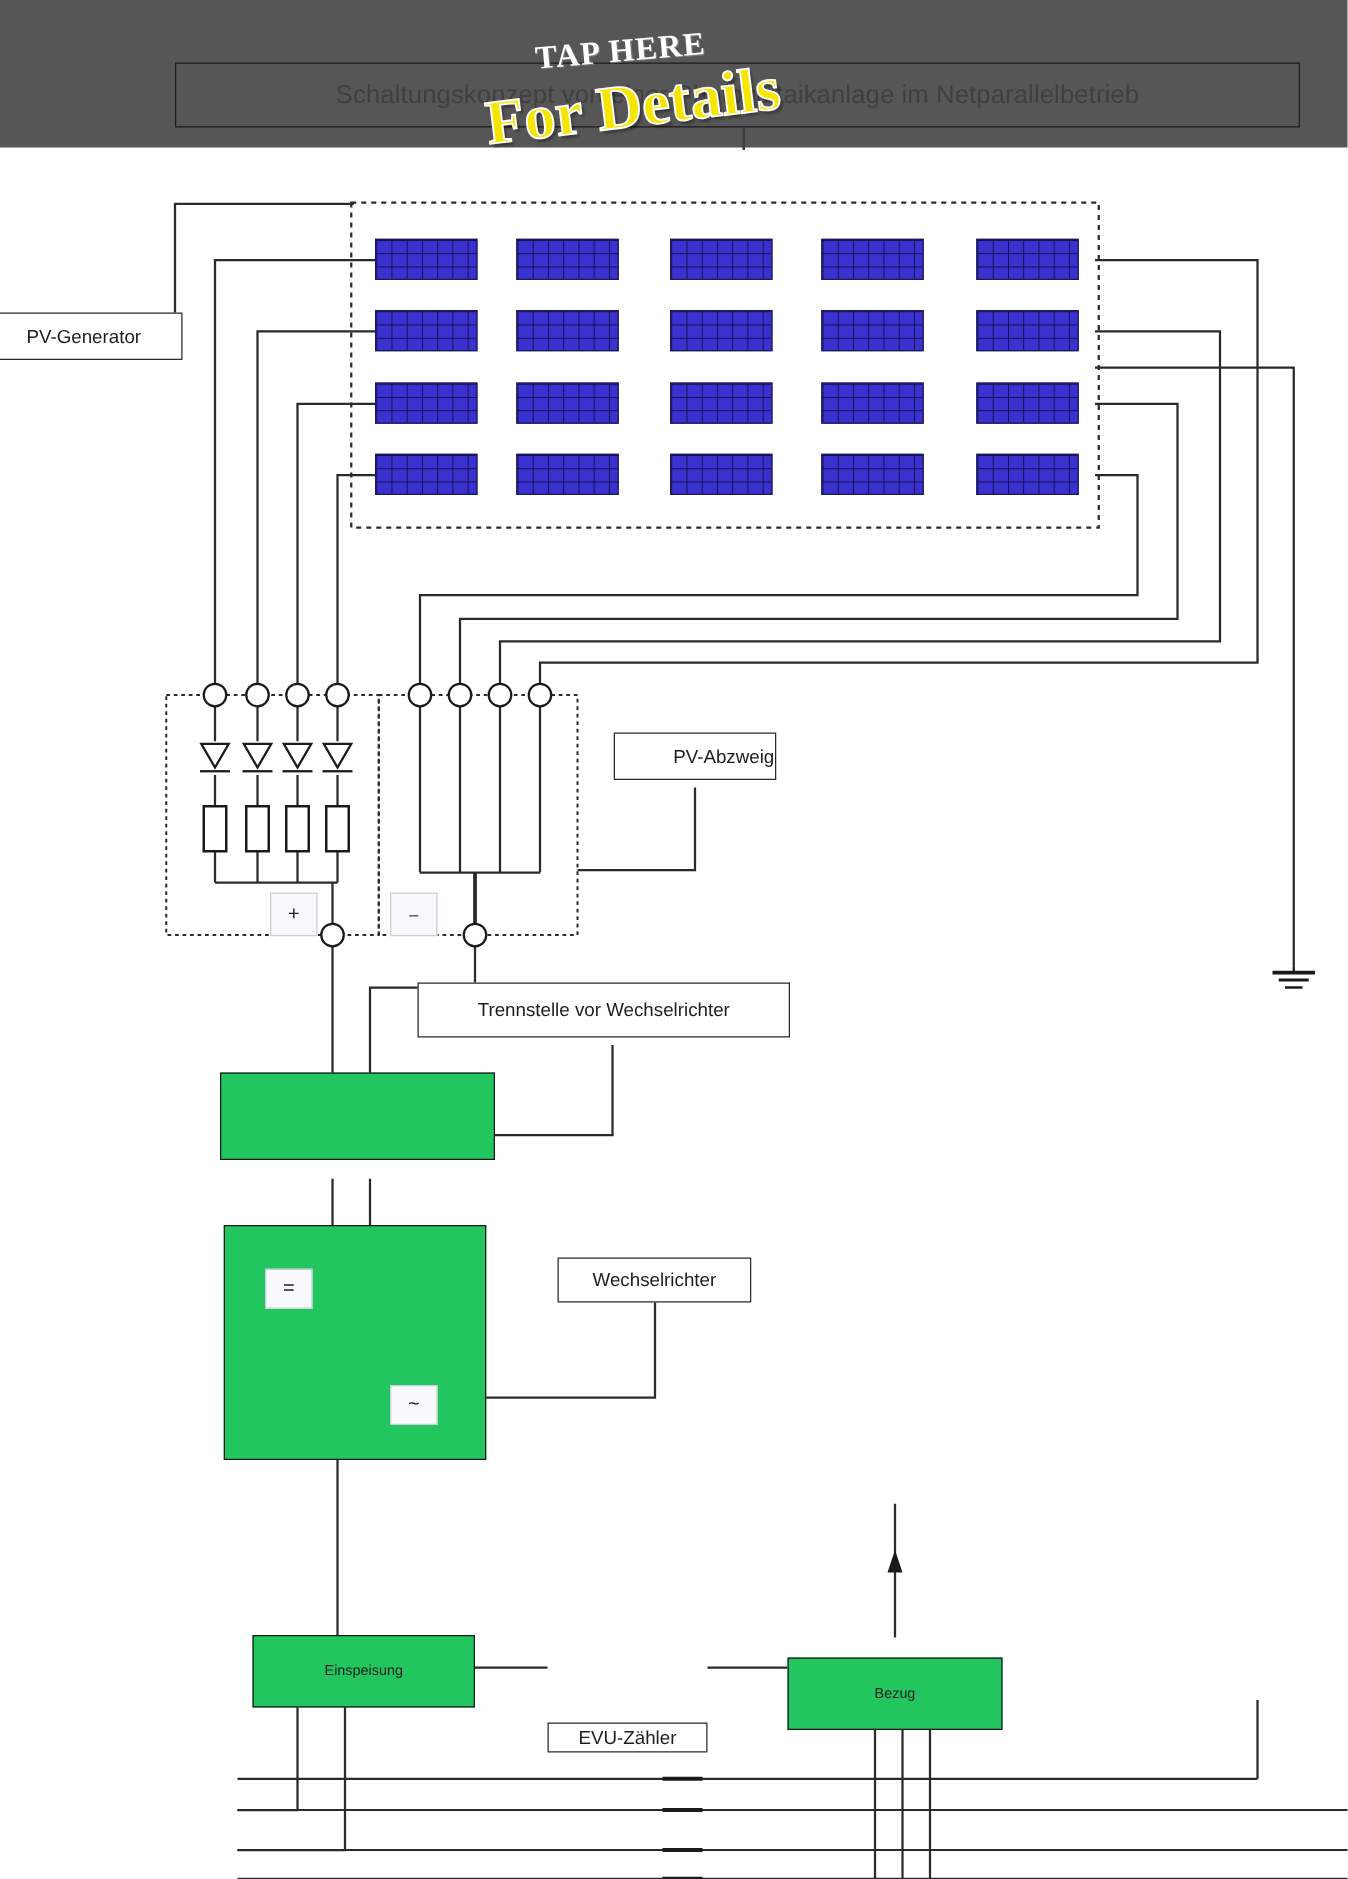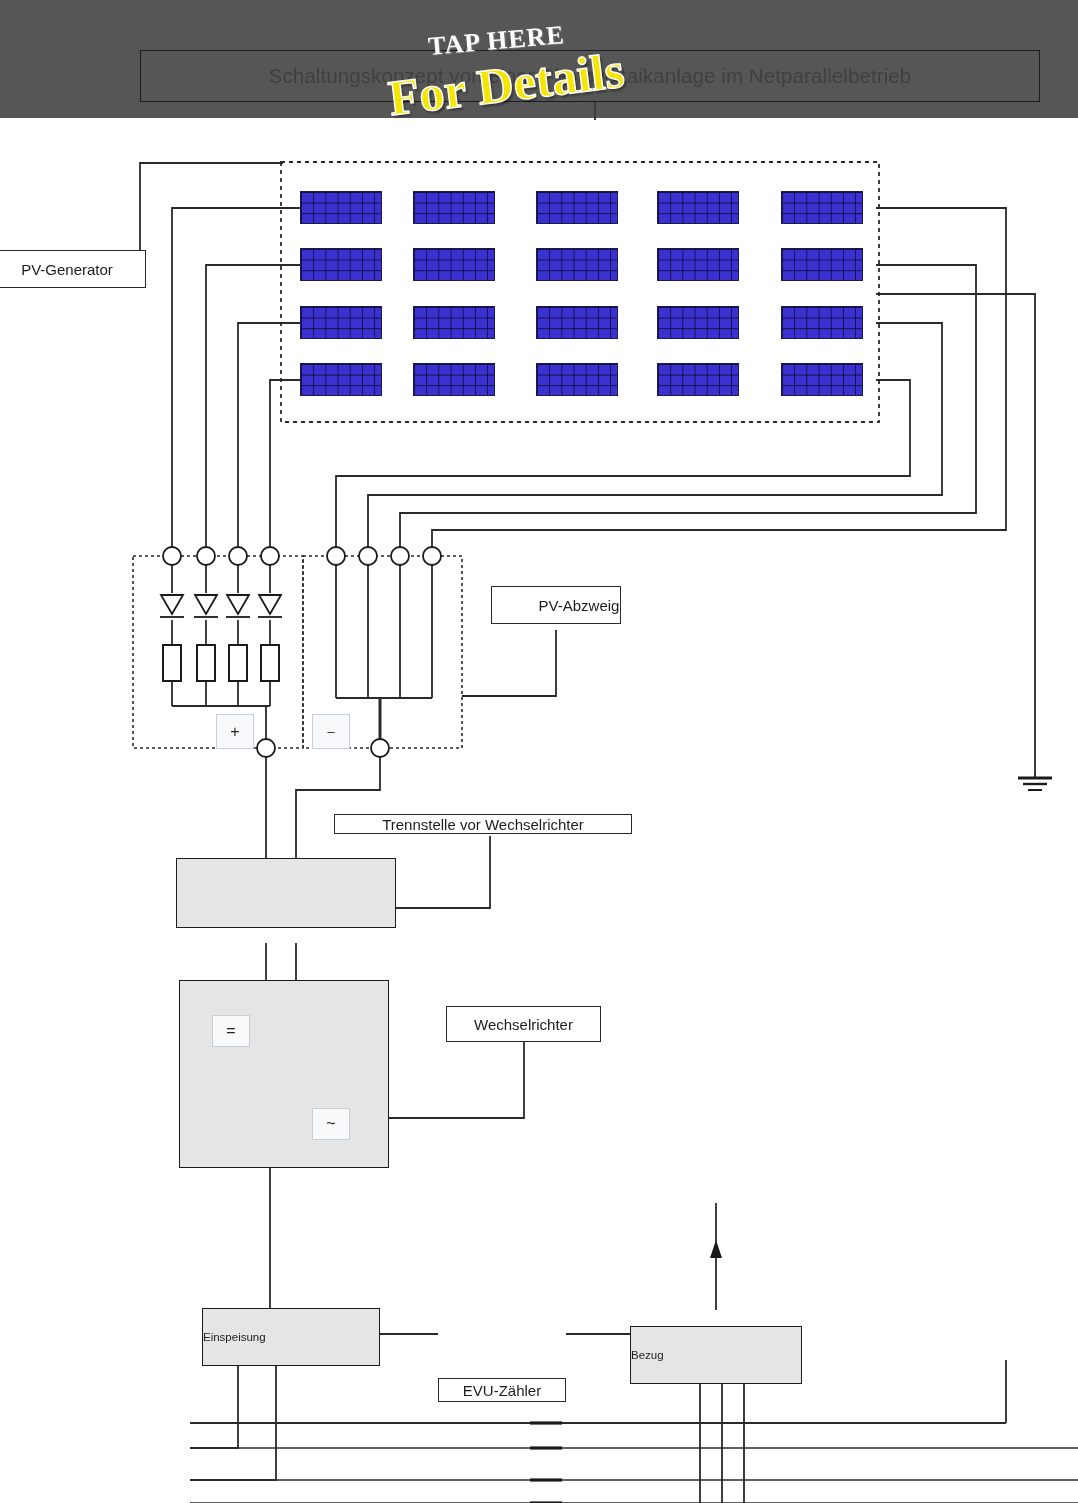--- a/index.html
+++ b/index.html
@@ -44,22 +44,22 @@
   }
 
   
   .canvas{position:absolute;left:0;top:118px;width:1078px;height:1385px;text-decoration:underline;}
   .lbl-box{
     position:absolute;border:1.4px solid #2a2a2a;background:#fff;box-sizing:border-box;
     display:flex;align-items:center;justify-content:center;
     font-size:15px;color:#1d1d1d;white-space:nowrap;
   }
   .blk{
-    position:absolute;border:1.6px solid #1a1a1a;background:#e5e5e5;box-sizing:border-box;
-    display:flex;align-items:center;justify-content:flex-start;
+    position:absolute;border:1.6px solid #1a1a1a;background:#22c55e;box-sizing:border-box;
+    display:flex;align-items:center;justify-content:center;
     font-size:11.5px;color:#222;
   }
   .sym-box{
     position:absolute;border:1px solid #c9cfd8;background:#f7f9fb;box-sizing:border-box;
     display:flex;align-items:center;justify-content:center;
     font-size:16px;color:#222;
   }
   svg.wire{position:absolute;left:0;top:0;width:1078px;height:1385px;overflow:visible;}
   .pv-panel{position:absolute;background:#3b31cf;border:1.4px solid #1b1b4d;box-sizing:border-box;}
   .pv-panel .cellgrid{
@@ -317,21 +317,21 @@
     </div>
 
     <div class="lbl-box" style="left:-12px;top:132px;width:158px;height:38px;">
       <span>PV-Generator</span>
     </div>
 
     <div class="lbl-box" style="left:491px;top:468px;width:130px;height:38px;padding-left:46px;">
       <span>PV-Abzweig</span>
     </div>
 
-    <div class="lbl-box" style="left:334px;top:696px;width:298px;height:20px;justify-content:center;">
+    <div class="lbl-box" style="left:334px;top:668px;width:298px;height:44px;justify-content:center;">
       <span>Trennstelle vor Wechselrichter</span>
     </div>
 
     <div class="lbl-box" style="left:446px;top:888px;width:155px;height:36px;align-items:center;">
       <span>Wechselrichter</span>
     </div>
 
 
     <div class="sym-box" style="left:216px;top:596px;width:38px;height:35px;">
       <span>+</span>

